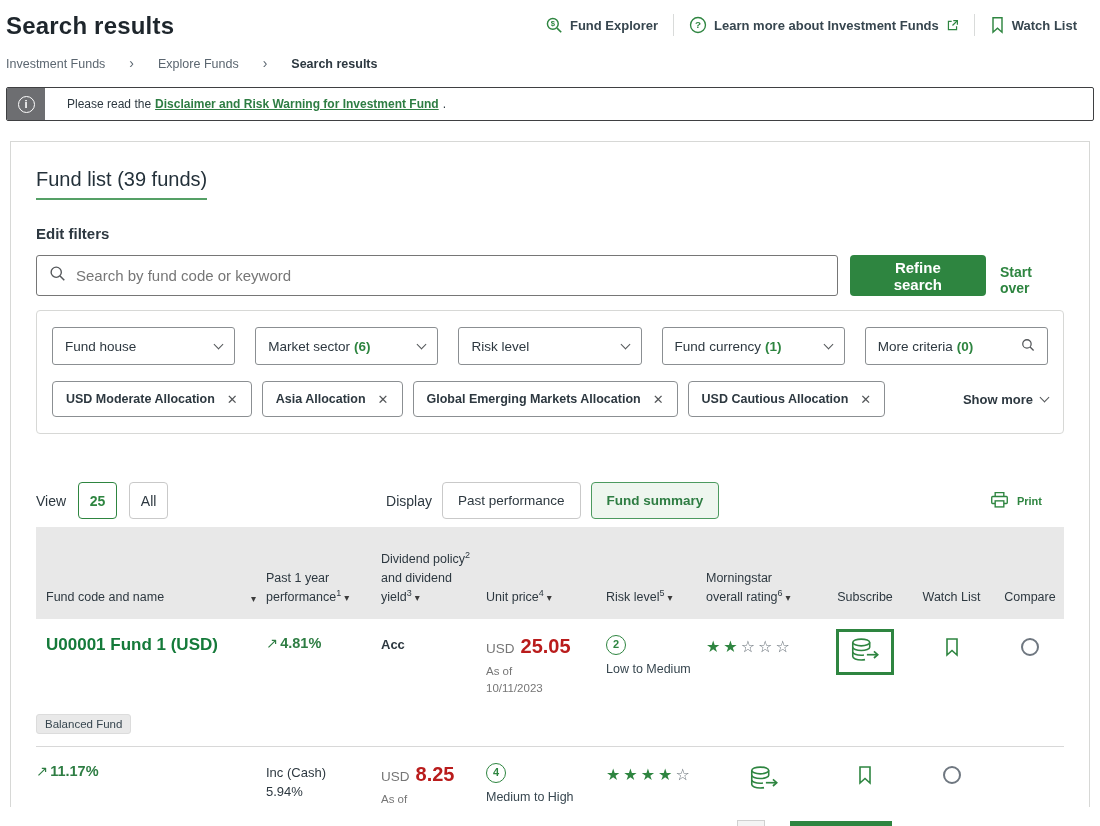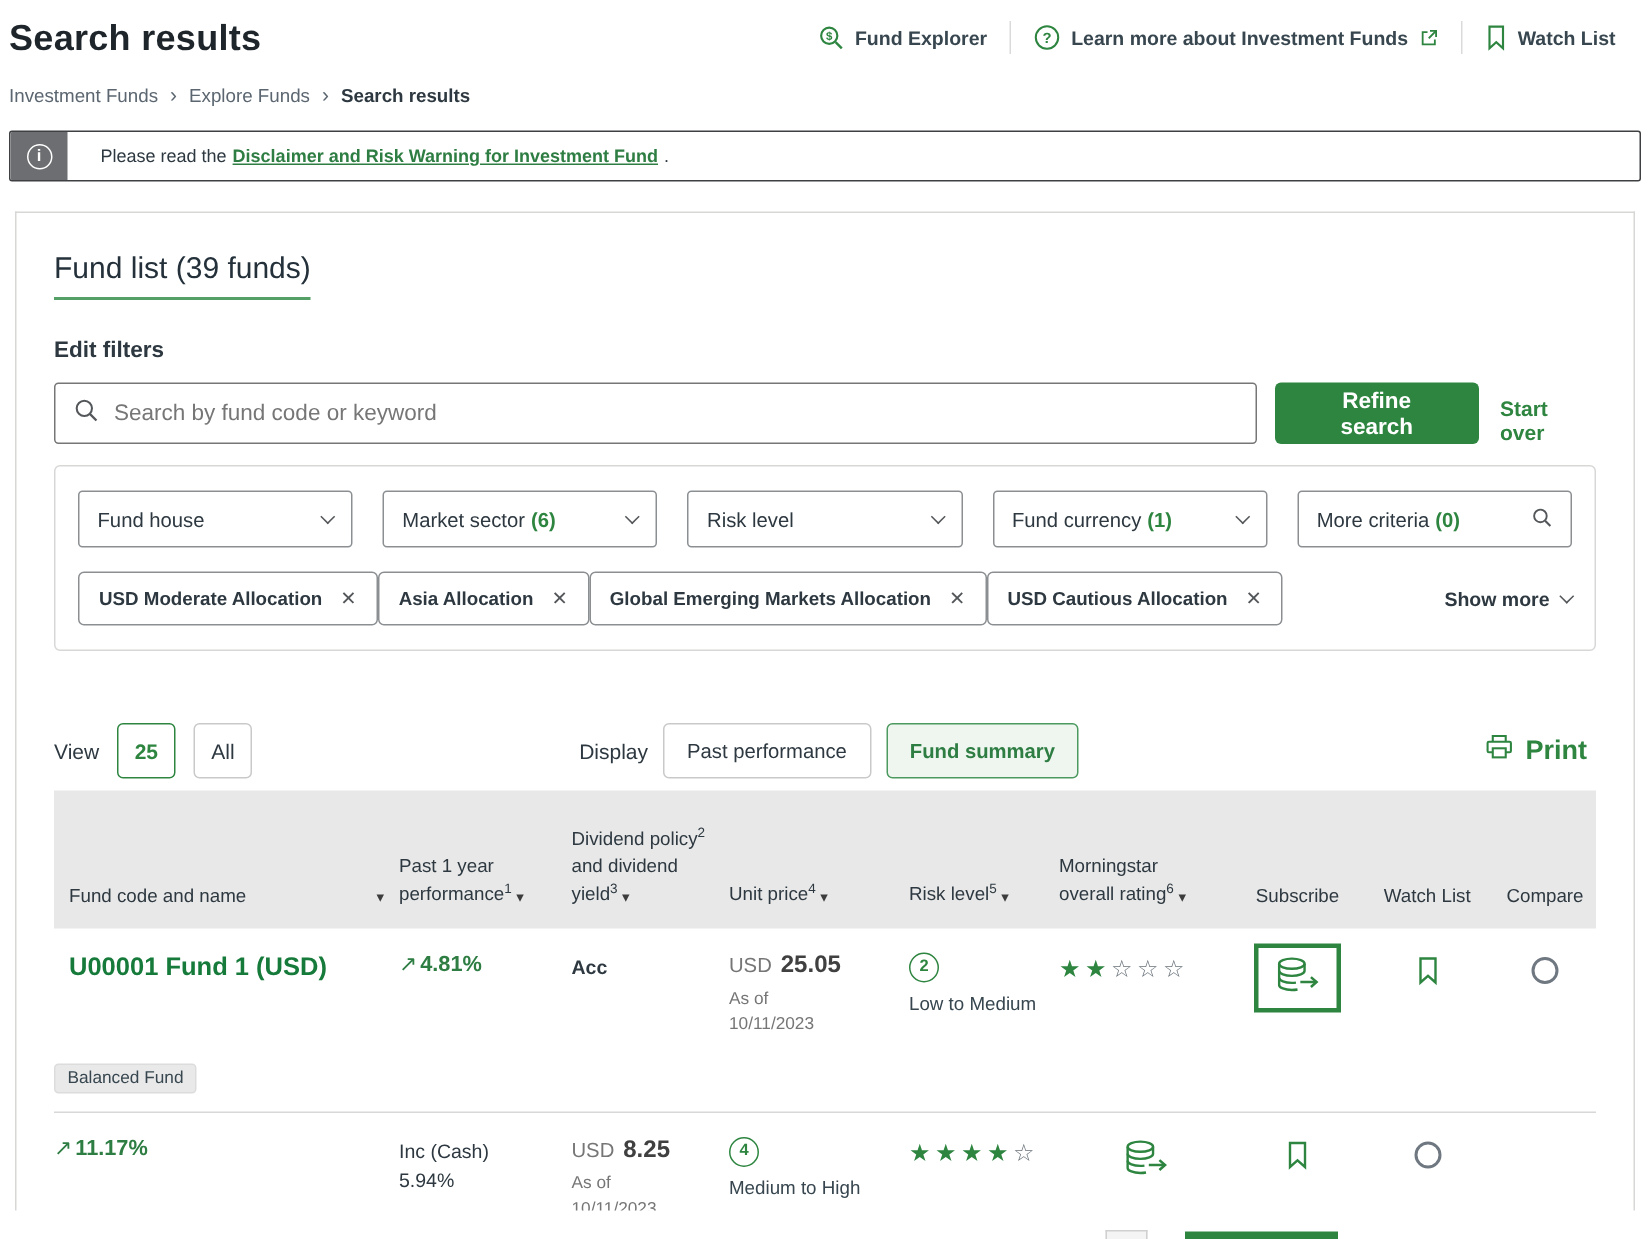--- a/index.html
+++ b/index.html
@@ -9,21 +9,21 @@
   
   .top-header { display:flex; justify-content:space-between; align-items:flex-start; padding:12px 8px 0 6px; }
   .page-title { font-size:24px; font-weight:700; color:#1e262c; letter-spacing:.2px; }
   .top-links { display:flex; align-items:center; margin-top:2px; }
   .top-link { display:flex; align-items:center; gap:7px; padding:2px 15px; cursor:pointer;
     font-size:13px; font-weight:700; color:#37464f; }
   .top-link + .top-link { border-left:1px solid #d9dbda; }
   .top-link svg { display:block; }
 
   
-  .breadcrumb { display:flex; align-items:center; gap:8px; margin:17px 6px 0; font-size:12.5px; color:#5b6670; }
+  .breadcrumb { display:flex; align-items:center; gap:24px; margin:17px 6px 0; font-size:12.5px; color:#5b6670; }
   .crumb { cursor:pointer; }
   .crumb-sep { color:#5b6670; font-size:14px; margin-top:-2px; }
   .crumb.current { color:#2d3840; font-weight:700; cursor:default; }
 
   
   .notice { display:flex; align-items:stretch; border:1px solid #3f4042; border-radius:2px; margin:16px 6px 0; height:34px; overflow:hidden; }
   .notice-icon { width:38px; background:#6d6e71; display:flex; align-items:center; justify-content:center; flex:none; }
   .i-circle { width:17px; height:17px; border:1.4px solid #fff; border-radius:50%; color:#fff;
     font-size:11px; font-weight:700; display:flex; align-items:center; justify-content:center; }
   .notice-body { display:flex; align-items:center; padding-left:22px; font-size:12px; color:#2d3840; gap:4px; }
@@ -49,59 +49,59 @@
 
   
   .filters-panel { margin-top:14px; border:1px solid #d7d8d6; border-radius:4px; padding:16px 15px 16px; }
   .dropdown-row { display:flex; gap:20px; }
   .dropdown { flex:1; height:38px; border:1px solid #8b8f92; border-radius:3px; background:#fff;
     display:flex; align-items:center; justify-content:space-between; padding:0 12px; cursor:pointer;
     font-size:13.5px; color:#2d3840; }
   .dd-count { color:#2e8540; font-weight:700; margin-left:4px; }
   .chev { width:7px; height:7px; border-right:1.6px solid #54575a; border-bottom:1.6px solid #54575a;
     transform:rotate(45deg); margin-top:-3px; flex:none; }
-  .chips-row { display:flex; align-items:center; margin-top:16px; }
+  .chips-row { display:flex; align-items:center; gap:10px; margin-top:16px; }
   .chip { height:36px; border:1px solid #8b8f92; border-radius:4px; background:#fff; cursor:pointer;
     display:flex; align-items:center; gap:12px; padding:0 13px; font-size:12.5px; font-weight:600; color:#2d3840; }
   .chip-x { font-size:13px; color:#54575a; font-weight:400; }
   .show-more { margin-left:auto; display:flex; align-items:center; gap:8px; cursor:pointer;
     font-size:13px; font-weight:700; color:#2d3840; }
 
   
   .toolbar { display:flex; align-items:center; margin-top:48px; }
   .tb-label { font-size:14px; color:#2d3840; }
   .view-btn { width:39px; height:37px; margin-left:12px; background:#fff; border:1px solid #c9c9c9;
     border-radius:4px; font-size:14px; color:#2d3840; cursor:pointer; font-family:inherit; }
   .view-btn.highlighted { border:1.5px solid #2e8540; color:#2e8540; font-weight:600; }
   .display-group { display:flex; align-items:center; margin-left:218px; gap:10px; }
   .display-btn { height:37px; padding:0 15px; background:#fff; border:1px solid #c9c9c9; border-radius:4px;
     font-size:13.5px; color:#2d3840; cursor:pointer; font-family:inherit; }
   .display-btn.highlighted { border:1.5px solid #4c9a5f; background:#eef6ef; color:#2e7d43; font-weight:600; }
   .print-btn { margin-left:auto; display:flex; align-items:center; gap:8px; cursor:pointer;
-    font-size:18px; font-weight:700; color:#2e8540; margin-right:6px; }
+    font-size:11px; font-weight:700; color:#2e8540; margin-right:22px; }
 
   
   .fund-table { margin-top:8px; }
   .grid { display:grid; grid-template-columns:230px 115px 105px 120px 100px 115px 88px 85px 72px; }
   .t-header { background:#e8e8e8; align-items:end; padding:14px 0 13px; min-height:92px; }
   .th { font-size:12.5px; color:#2d3840; line-height:1.45; padding-right:10px; }
   .th .sort { font-size:10px; color:#3c3c3c; margin-left:3px; }
   .th sup { font-size:9px; }
   .th.center { text-align:center; padding-right:0; }
   .th.first { padding-left:10px; display:flex; justify-content:space-between; align-items:flex-end;gap:36px; }
   .t-row { border-bottom:1px solid #d8d8d8; padding:16px 0 12px; }
   .t-row .grid { align-items:start; }
   .cell { padding-right:10px; }
   .fund-name { padding-left:10px; font-size:17px; font-weight:700; color:#157a3a; cursor:pointer; }
   .perf { font-size:14.5px; font-weight:700; color:#2e7d43; }
   .perf .arrow { font-weight:400; margin-right:2px; }
   .policy { font-size:13px; color:#2d3840; line-height:1.5; font-weight:600; }
   .policy .line2 { font-weight:400; }
   .unit .cur { font-size:13.5px; color:#767676; margin-right:6px; }
-  .unit .price { font-size:16px; font-weight:700; color:#404040; }
+  .unit .price { font-size:20px; font-weight:700; color:#b91c1c; }
   .unit .asof { font-size:11.5px; color:#767676; margin-top:5px; line-height:1.5; }
   .risk { font-size:12.5px; color:#37464f; line-height:1.45; }
   .risk-circle { width:20px; height:20px; border:1.5px solid #2e8540; border-radius:50%; color:#2e8540;
     font-size:11px; font-weight:600; display:flex; align-items:center; justify-content:center; margin-bottom:5px; }
   .stars { letter-spacing:3px; font-size:16px; line-height:1; margin-top:4px; white-space:nowrap; }
   .star { color:#2e8540; }
   .star:not(.filled) { color:#6a737b; }
   .cell.center { display:flex; justify-content:center; padding-right:0; }
   .sub-wrap { width:58px; height:46px; display:flex; align-items:center; justify-content:center;
     cursor:pointer; margin-top:-6px; }

